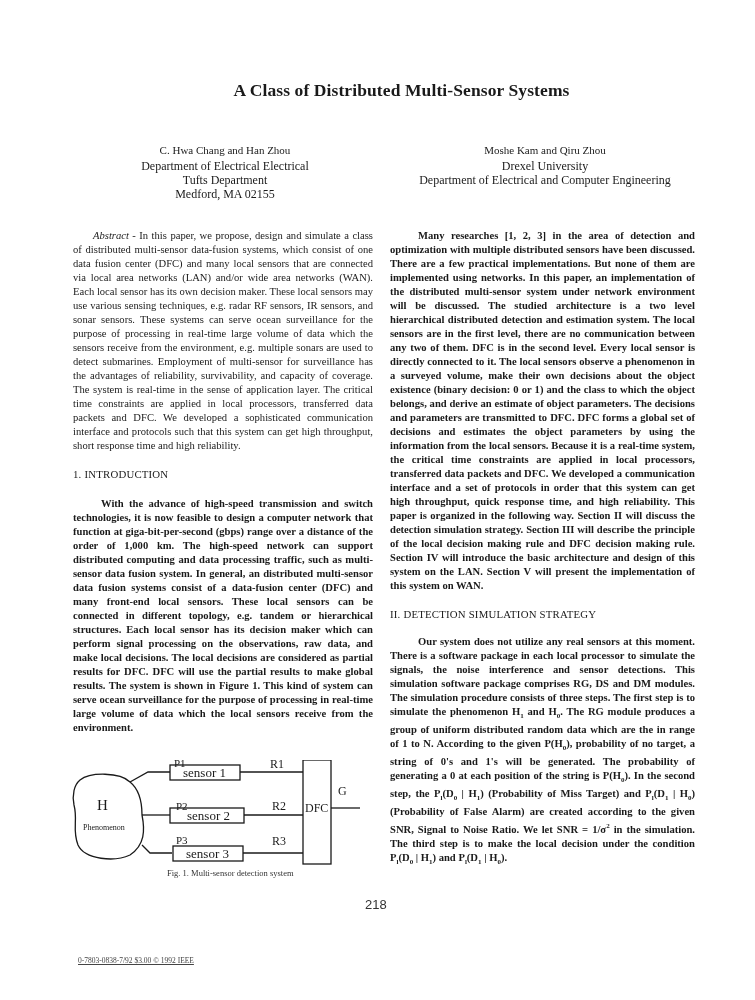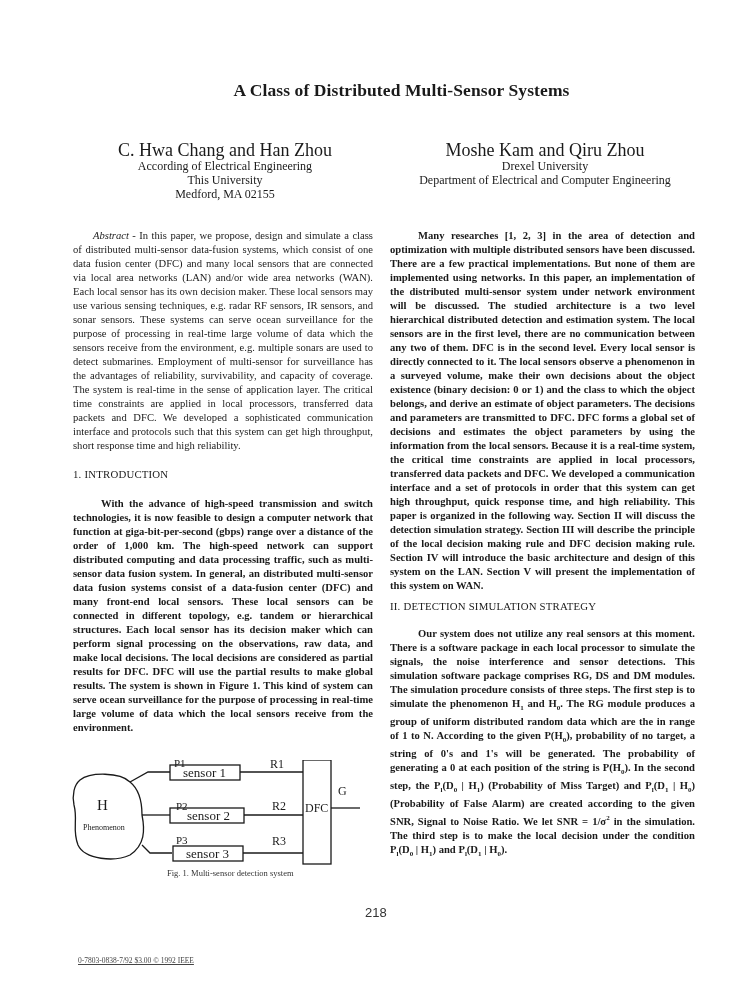--- a/index.html
+++ b/index.html
@@ -3,48 +3,48 @@
 <meta charset="utf-8">
 <style>
   html, body { margin: 0; padding: 0; background: #ffffff; }
   body { width: 755px; height: 1000px; position: relative; overflow: hidden;
          font-family: "Liberation Serif", "DejaVu Serif", serif; color: #1a1a1a; }
   .title { position: absolute; top: 80px; left: 0; width: 755px; text-align: center;
            font-size: 17.5px; font-weight: bold; letter-spacing: 0.1px; margin-left: 24px; }
   .author-block { position: absolute; top: 142px; text-align: center; }
   .author-block.left { left: 80px; width: 290px; }
   .author-block.right { left: 380px; width: 330px; }
-  .author-name { font-size: 18px; line-height: 17px; }
+  .author-name { font-size: 11px; line-height: 17px; }
   .author-aff { font-size: 12px; line-height: 14px; }
   .col { position: absolute; font-size: 10.6px; line-height: 14px; text-align: justify; }
   .col.left { left: 73px; width: 300px; }
   .col.right { left: 390px; width: 305px; }
   .col p { margin: 0; }
   .indent { text-indent: 28px; font-weight: bold; }
   .heading { font-size: 10.8px; letter-spacing: 0.2px; margin: 0; }
   .abstract-label { font-style: italic; margin-left: 20px; }
   .figure { position: absolute; left: 70px; top: 760px; width: 305px; height: 120px; }
   .figure svg { position: absolute; left: 0; top: 0; }
   .fig-caption { position: absolute; left: 135px; top: 868px; font-size: 8.5px; color: #333;
                  font-family: "Liberation Serif", serif; margin-left: 32px; }
   .page-number { position: absolute; top: 897px; left: 365px; font-size: 13px;
-                 font-family: "Liberation Sans", sans-serif; color: #333; margin-top: 8px; }
+                 font-family: "Liberation Sans", sans-serif; color: #333; }
   .copyright { position: absolute; top: 956px; left: 78px; font-size: 7.5px; color: #444; text-decoration: underline; }
   sub { font-size: 7px; }
   sup { font-size: 7px; }
 </style>
 </head>
 <body>
 
 <div class="title">A Class of Distributed Multi-Sensor Systems</div>
 
 <div class="author-block left">
   <div class="author-name">C. Hwa Chang and Han Zhou</div>
-  <div class="author-aff">According of Electrical Engineering</div>
-  <div class="author-aff">This University</div>
+  <div class="author-aff">Department of Electrical Electrical</div>
+  <div class="author-aff">Tufts Department</div>
   <div class="author-aff">Medford, MA 02155</div>
 </div>
 
 <div class="author-block right">
   <div class="author-name">Moshe Kam and Qiru Zhou</div>
   <div class="author-aff">Drexel University</div>
   <div class="author-aff">Department of Electrical and Computer Engineering</div>
 </div>
 
 <div class="col left" style="top:229px;">
@@ -91,18 +91,18 @@
       <text x="202" y="85" font-size="12">R3</text>
       <text x="235" y="52" font-size="12">DFC</text>
       <text x="268" y="35" font-size="12">G</text>
     </g>
   </svg>
 </div>
 <div class="fig-caption">Fig. 1.   Multi-sensor detection system</div>
 
 <div class="col right" style="top:229px;">
   <p class="indent">Many researches [1, 2, 3] in the area of detection and optimization with multiple distributed sensors have been discussed. There are a few practical implementations. But none of them are implemented using networks. In this paper, an implementation of the distributed multi-sensor system under network environment will be discussed. The studied architecture is a two level hierarchical distributed detection and estimation system. The local sensors are in the first level, there are no communication between any two of them. DFC is in the second level. Every local sensor is directly connected to it. The local sensors observe a phenomenon in a surveyed volume, make their own decisions about the object existence (binary decision: 0 or 1) and the class to which the object belongs, and derive an estimate of object parameters. The decisions and parameters are transmitted to DFC. DFC forms a global set of decisions and estimates the object parameters by using the information from the local sensors. Because it is a real-time system, the critical time constraints are applied in local processors, transferred data packets and DFC. We developed a communication interface and a set of protocols in order that this system can get high throughput, quick response time, and high reliability. This paper is organized in the following way. Section II will discuss the detection simulation strategy. Section III will describe the principle of the local decision making rule and DFC decision making rule. Section IV will introduce the basic architecture and design of this system on the LAN. Section V will present the implementation of this system on WAN.</p>
-  <p class="heading" style="margin-top:6px;">II.  DETECTION SIMULATION STRATEGY</p>
+  <p class="heading" style="margin-top:14px;">II.  DETECTION SIMULATION STRATEGY</p>
   <p class="indent" style="margin-top:14px;"><span>Our system does not utilize any real sensors at this moment. There is a software package in each local processor to simulate the signals, the noise interference and sensor detections. This simulation software package comprises RG, DS and DM modules. The simulation procedure consists of three steps. The first step is to simulate the phenomenon H</span><sub>1</sub><span> and H</span><sub>0</sub><span>. The RG module produces a group of uniform distributed random data which are the in range of 1 to N. According to the given P(H</span><sub>0</sub><span>), probability of no target, a string of 0's and 1's will be generated. The probability of generating a 0 at each position of the string is P(H</span><sub>0</sub><span>). In the second step, the P</span><sub>l</sub><span>(D</span><sub>0</sub><span> | H</span><sub>1</sub><span>) (Probability of Miss Target) and P</span><sub>l</sub><span>(D</span><sub>1</sub><span> | H</span><sub>0</sub><span>) (Probability of False Alarm) are created according to the given SNR, Signal to Noise Ratio. We let SNR = 1/σ</span><sup>2</sup><span> in the simulation. The third step is to make the local decision under the condition P</span><sub>l</sub><span>(D</span><sub>0</sub><span> | H</span><sub>1</sub><span>) and P</span><sub>l</sub><span>(D</span><sub>1</sub><span> | H</span><sub>0</sub><span>).</span></p>
 </div>
 
 <div class="page-number">218</div>
 <div class="copyright">0-7803-0838-7/92 $3.00 © 1992 IEEE</div>
 
 </body></html>

